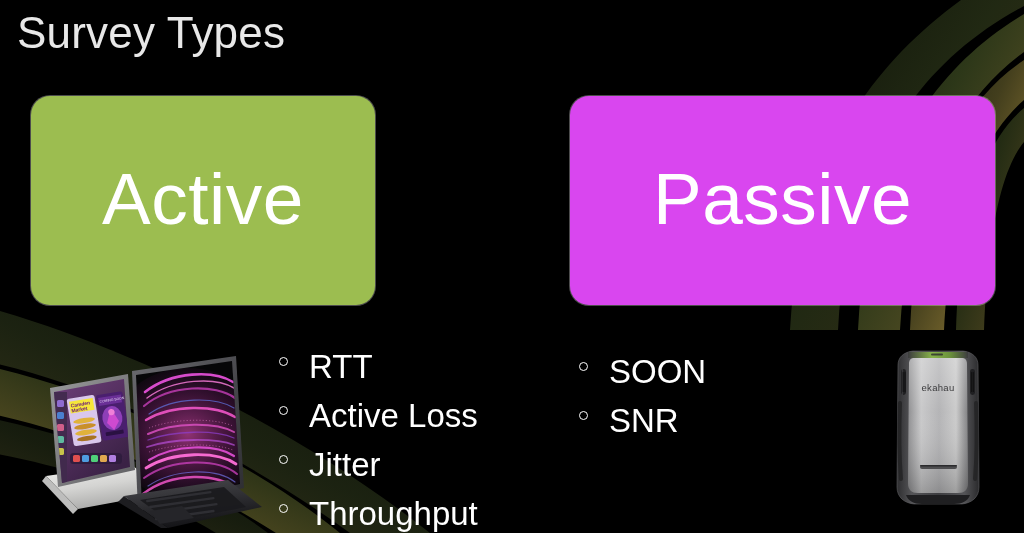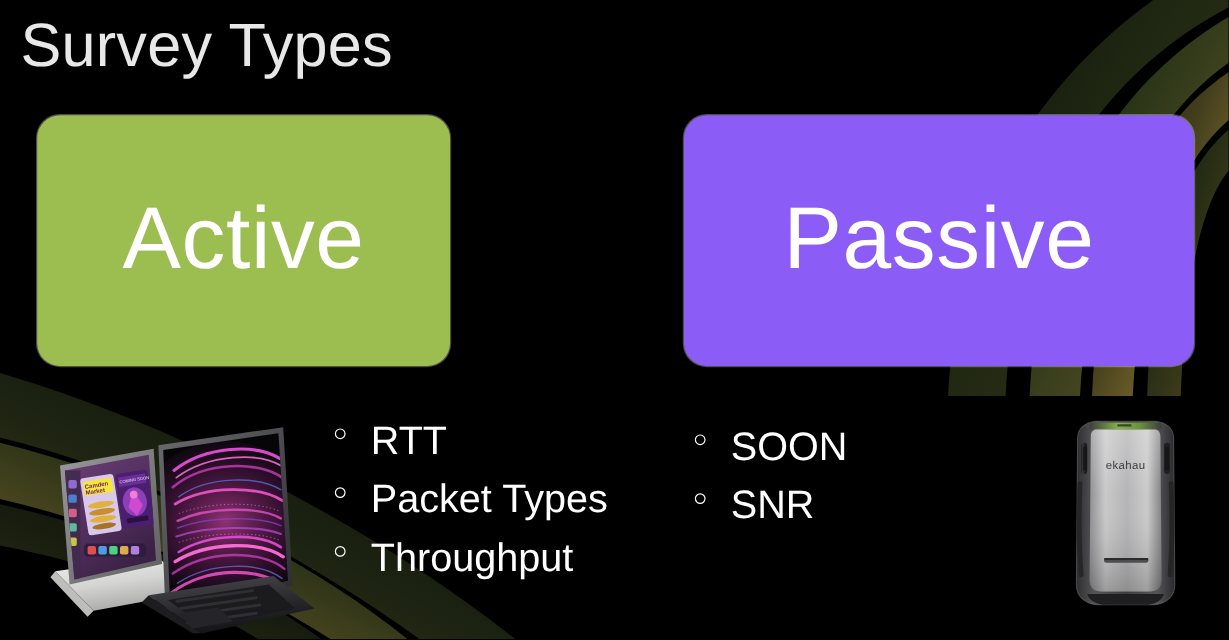--- a/index.html
+++ b/index.html
@@ -25,21 +25,21 @@
     width: 1024px;
     height: 533px;
     pointer-events: none;
   }
 
   
   #slide-title {
     position: absolute;
     left: 17px;
     top: 8px;
-    font-size: 51px;
+    font-size: 44px;
     font-weight: 400;
     color: #e8e8e8;
     letter-spacing: 0.2px;
     white-space: nowrap;
   }
 
   
   .cat-box {
     position: absolute;
     border-radius: 19px;
@@ -61,21 +61,21 @@
     top: 96px;
     width: 344px;
     height: 209px;
     background: #9CBD50;
   }
   #box-passive {
     left: 570px;
     top: 96px;
     width: 425px;
     height: 209px;
-    background: #8b5cf6;
+    background: #d946ef;
   }
 
   
   .bullet-list {
     position: absolute;
     list-style: none;
     margin: 0;
     padding: 0;
     color: #ffffff;
     font-size: 33px;
@@ -171,21 +171,22 @@
   <div class="cat-box" id="box-active">
     <span class="cat-label">Active</span>
   </div>
 
   <div class="cat-box" id="box-passive">
     <span class="cat-label">Passive</span>
   </div>
 
   <ul class="bullet-list" id="list-active">
     <li>RTT</li>
-    <li>Packet Types</li>
+    <li>Active Loss</li>
+    <li>Jitter</li>
     <li>Throughput</li>
   </ul>
 
   <ul class="bullet-list" id="list-passive">
     <li>SOON</li>
     <li>SNR</li>
   </ul>
 
   <svg id="photo-ipads" viewBox="0 0 244 180" preserveAspectRatio="none">
     <defs>

